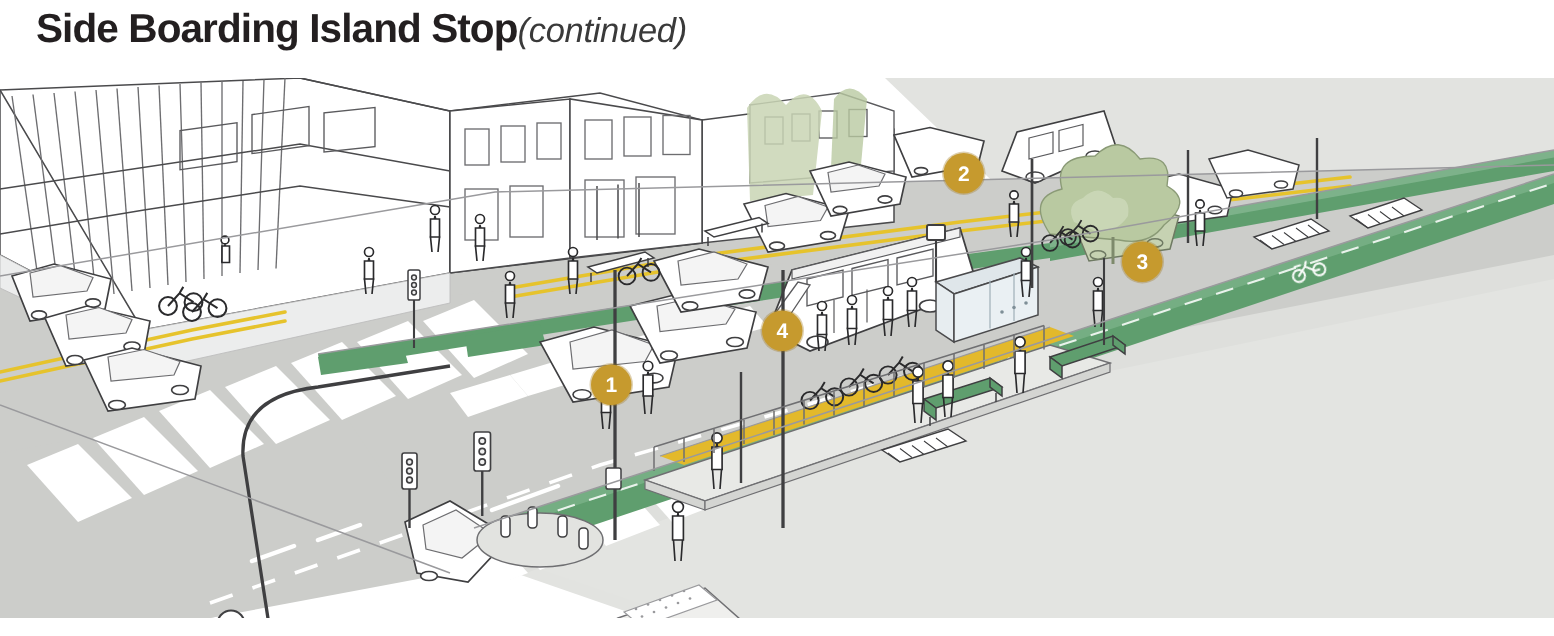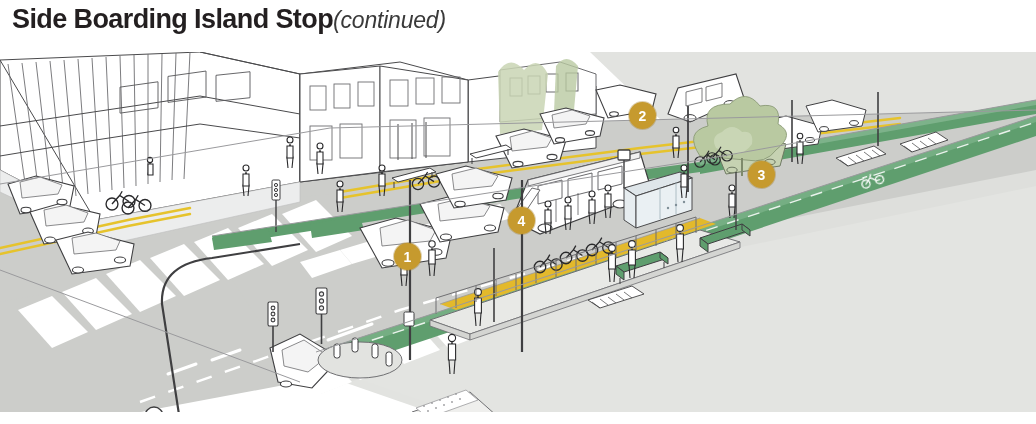--- a/index.html
+++ b/index.html
@@ -5,21 +5,21 @@
   html,body{margin:0;padding:0;background:#ffffff;}
   body{
     width:1036px;height:424px;overflow:hidden;
     font-family:"Liberation Sans",sans-serif;
     -webkit-font-smoothing:antialiased;
   }
   #page{position:relative;width:1036px;height:424px;background:#fff;}
 
   
   #title-bar{
-    position:absolute;left:4px;top:0;width:866px;height:52px;
+    position:absolute;left:16px;top:0;width:866px;height:52px;
     background:#fff;
   }
   #page-title{
     position:absolute;left:8px;top:4px;
     font-size:27px;font-weight:bold;color:#231f20;
     letter-spacing:-0.6px;white-space:nowrap;
   }
   #page-title .cont{
     font-weight:normal;font-style:italic;font-size:23px;color:#3a3a3a;
     letter-spacing:-0.2px;

